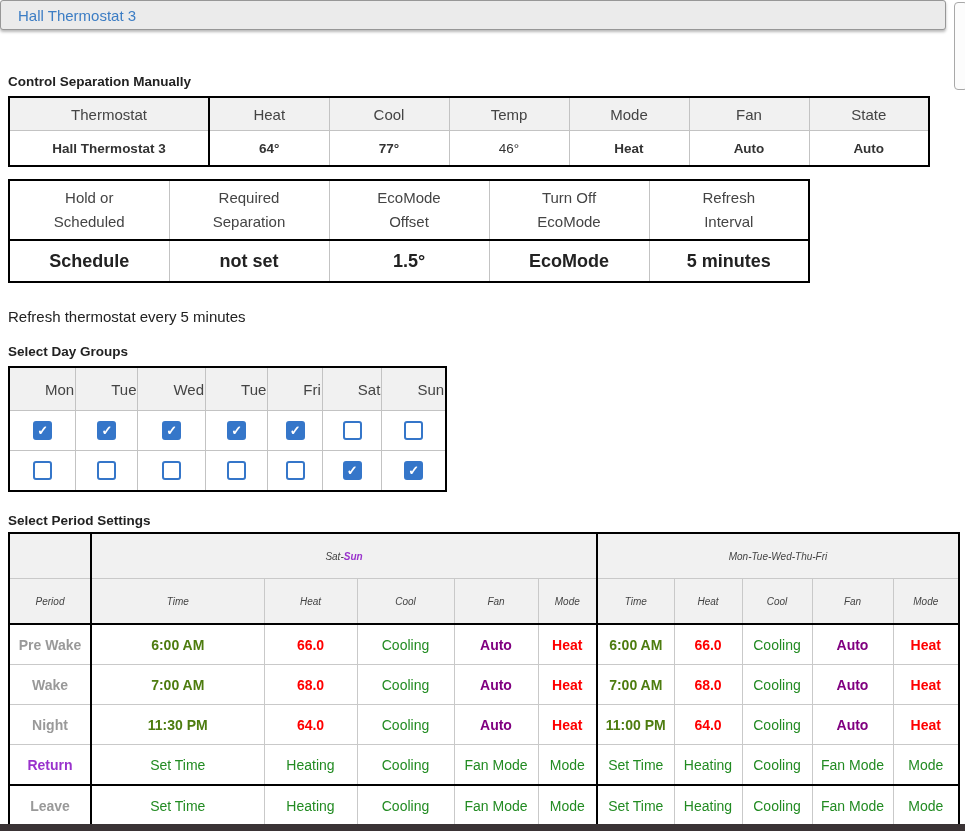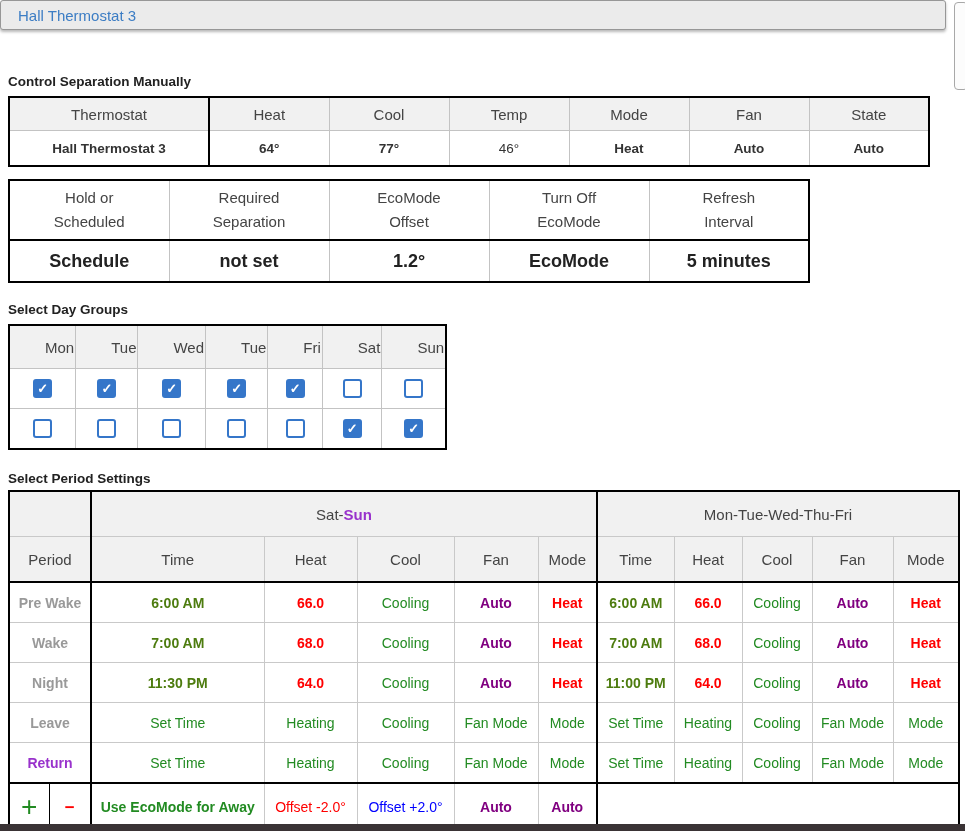--- a/index.html
+++ b/index.html
@@ -40,21 +40,21 @@
 
   
   .day-table{border:2px solid #000;}
   .day-table td,.day-table th{border:1px solid #c3c3c3;}
   .day-table th{background:var(--header_bg,#f1f1f1);font-weight:400;font-size:15px;color:#444;height:40px;padding-left:35px;}
   .day-table td{height:37px;background:#fff;}
 
   
   .period-table{border:2px solid #000;}
   .period-table td,.period-table th{border:1px solid #c9c9c9;font-size:14px;}
-  .period-table th{background:var(--header_bg,#f1f1f1);font-weight:400;font-size:15px;color:#444;}
+  .period-table th{background:var(--header_bg,#f1f1f1);font-weight:400;font-size:10px;color:#444;font-style:italic;}
   .r-gh th{height:42px;}
   .r-ch th{height:42px;}
   .r-d td{height:37px;background:#fff;}
   .r-f td{height:44px;background:#fff;}
   .b-right-thick{border-right:2px solid #000 !important;}
   .b-bottom-thick{border-bottom:2px solid #000 !important;}
   .b-right-black{border-right:1px solid #000 !important;}
 
   
   .bold{font-weight:bold;}
@@ -137,27 +137,28 @@
         <tr>
       <th><span>Hold or</span><br><span>Scheduled</span></th>
       <th><span>Required</span><br><span>Separation</span></th>
       <th><span>EcoMode</span><br><span>Offset</span></th>
       <th><span>Turn Off</span><br><span>EcoMode</span></th>
       <th><span>Refresh</span><br><span>Interval</span></th>
     </tr>
     <tr>
       <td class="c-green clickable">Schedule</td>
       <td class="clickable">not set</td>
-      <td class="c-green clickable">1.2°</td>
+      <td class="c-green clickable">1.5°</td>
       <td class="c-green clickable">EcoMode</td>
       <td class="clickable">5 minutes</td>
     </tr>
   </tbody>
     </table>
 
+  <div class="note">Refresh thermostat every 5 minutes</div>
 
   <div class="sec-heading h-dg">Select Day Groups</div>
 
   <table class="day-table">
     <colgroup>
         <col style="width:52px">
         <col style="width:45px">
         <col style="width:47px">
         <col style="width:45px">
         <col style="width:39px">
@@ -296,47 +297,47 @@
       <td class="bold c-purple clickable">Auto</td>
       <td class="bold c-red b-right-thick clickable">Heat</td>
       <td class="bold c-dark clickable">11:00 PM</td>
       <td class="bold c-red clickable">64.0</td>
       <td class="c-green clickable">Cooling</td>
       <td class="bold c-purple clickable">Auto</td>
       <td class="bold c-red clickable">Heat</td>
     </tr>
 
     <tr class="r-d">
-      <td colspan="2" class="b-right-thick bold c-gray">Leave</td>
-      <td class="c-green clickable">Set Time</td>
-      <td class="c-green clickable">Heating</td>
-      <td class="c-green clickable">Cooling</td>
-      <td class="c-green clickable">Fan Mode</td>
-      <td class="c-green b-right-thick clickable">Mode</td>
-      <td class="c-green clickable">Set Time</td>
-      <td class="c-green clickable">Heating</td>
-      <td class="c-green clickable">Cooling</td>
-      <td class="c-green clickable">Fan Mode</td>
-      <td class="c-green clickable">Mode</td>
-    </tr>
-
-    <tr class="r-d">
       <td colspan="2" class="b-right-thick b-bottom-thick bold c-violet">Return</td>
       <td class="c-green b-bottom-thick clickable">Set Time</td>
       <td class="c-green b-bottom-thick clickable">Heating</td>
       <td class="c-green b-bottom-thick clickable">Cooling</td>
       <td class="c-green b-bottom-thick clickable">Fan Mode</td>
       <td class="c-green b-bottom-thick b-right-thick clickable">Mode</td>
       <td class="c-green b-bottom-thick clickable">Set Time</td>
       <td class="c-green b-bottom-thick clickable">Heating</td>
       <td class="c-green b-bottom-thick clickable">Cooling</td>
       <td class="c-green b-bottom-thick clickable">Fan Mode</td>
       <td class="c-green b-bottom-thick clickable">Mode</td>
     </tr>
 
+    <tr class="r-d">
+      <td colspan="2" class="b-right-thick bold c-gray">Leave</td>
+      <td class="c-green clickable">Set Time</td>
+      <td class="c-green clickable">Heating</td>
+      <td class="c-green clickable">Cooling</td>
+      <td class="c-green clickable">Fan Mode</td>
+      <td class="c-green b-right-thick clickable">Mode</td>
+      <td class="c-green clickable">Set Time</td>
+      <td class="c-green clickable">Heating</td>
+      <td class="c-green clickable">Cooling</td>
+      <td class="c-green clickable">Fan Mode</td>
+      <td class="c-green clickable">Mode</td>
+    </tr>
+
     <tr class="r-f">
       <td class="b-right-black"><span class="plus-btn">+</span></td>
       <td class="b-right-thick"><span class="minus-btn">−</span></td>
       <td class="bold c-green clickable">Use EcoMode for Away</td>
       <td class="c-red clickable">Offset -2.0°</td>
       <td class="c-blue clickable">Offset +2.0°</td>
       <td class="bold c-purple clickable">Auto</td>
       <td class="bold c-purple b-right-thick clickable">Auto</td>
       <td colspan="5"></td>
     </tr>

